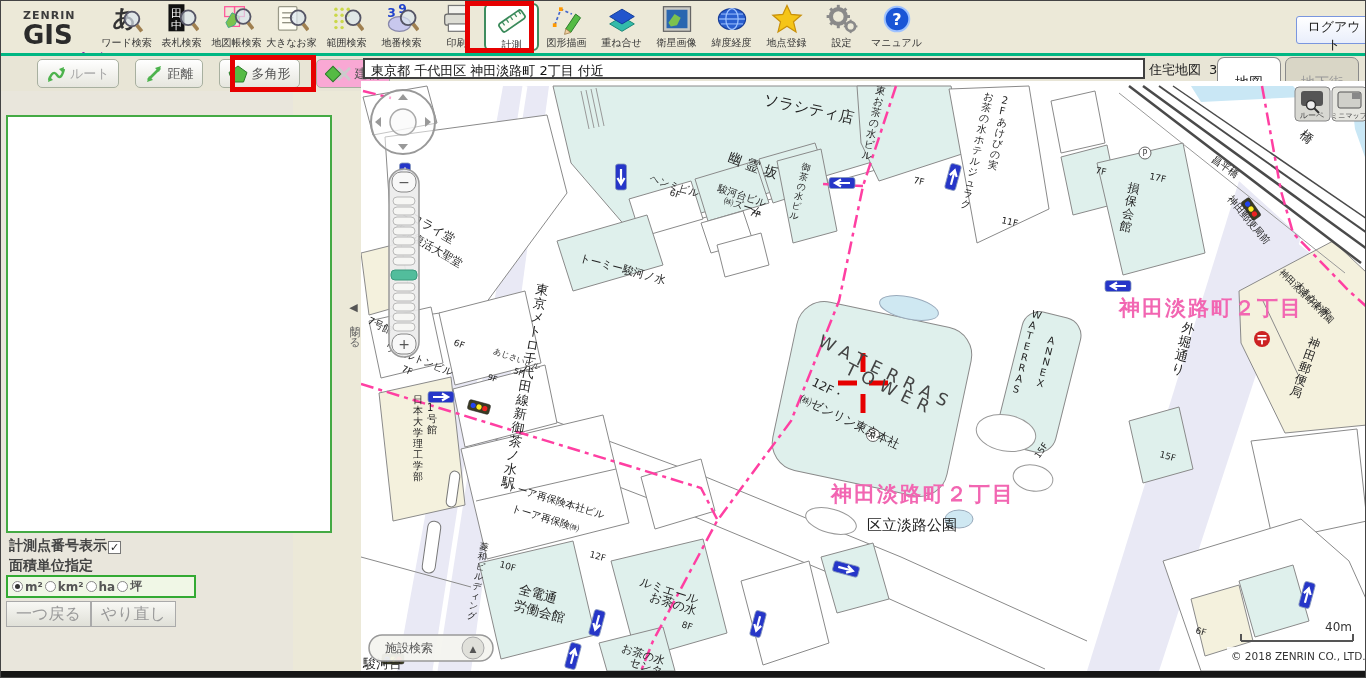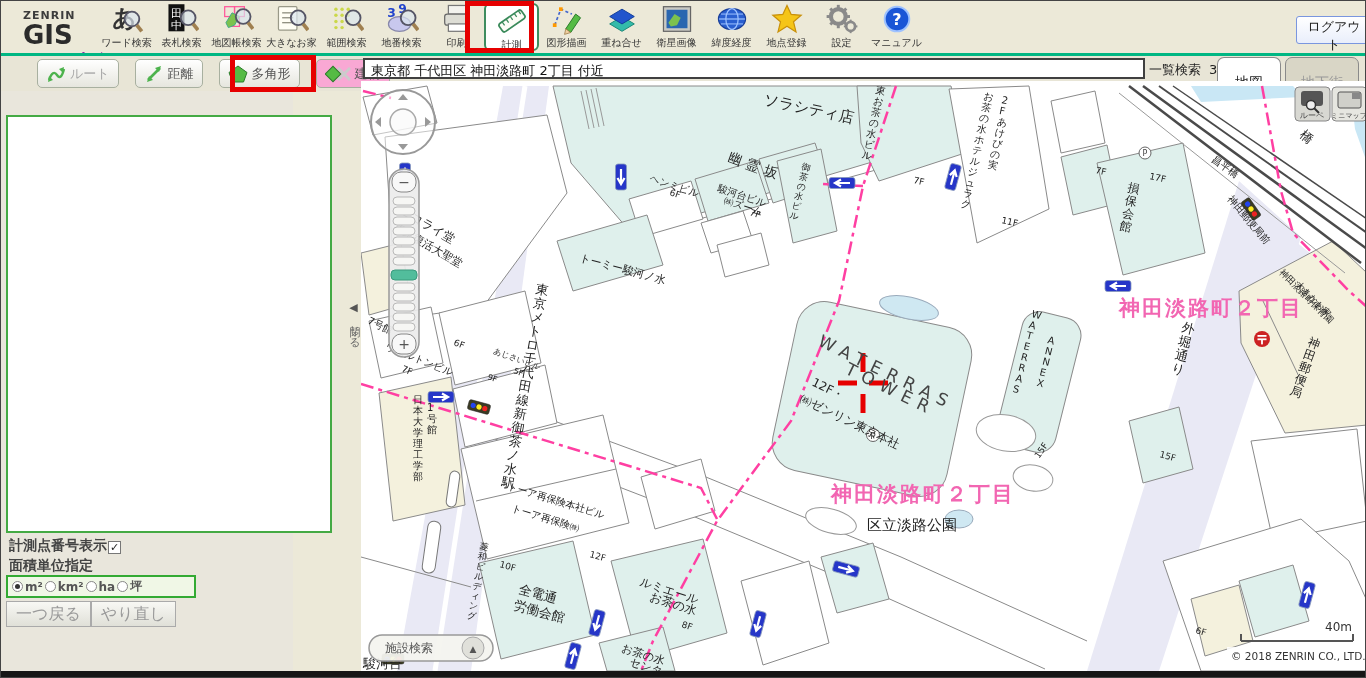--- a/index.html
+++ b/index.html
@@ -303,21 +303,21 @@
       <div class="mbtn selb">
         <svg width="26" height="18" viewBox="0 0 26 18">
             <line x1="13" y1="3" x2="25" y2="15" stroke="#ccc" stroke-width="3"></line>
             <line x1="25" y1="3" x2="13" y2="15" stroke="#ccc" stroke-width="3"></line>
             <rect x="2.5" y="3.5" width="11" height="11" transform="rotate(45 8 9)" fill="#55bb44" stroke="#2a7a2a" stroke-width="1"></rect>
           </svg>
         <span>建物</span>
       </div>
     </div>
     <div class="addr-bar">東京都 千代田区 神田淡路町 2丁目  付近</div>
-    <div class="maptype"><span>一覧検索</span><b>35m</b></div>
+    <div class="maptype"><span>住宅地図</span><b>35m</b></div>
     <div class="tab active">地図</div>
     <div class="tab inactive">地下街</div>
   </div>
 
   <div class="hl hl-measure"></div>
   <div class="hl hl-building"></div>
 
   <div class="left-panel">
     <div class="whitebox"></div>
     <div class="chk-row">

